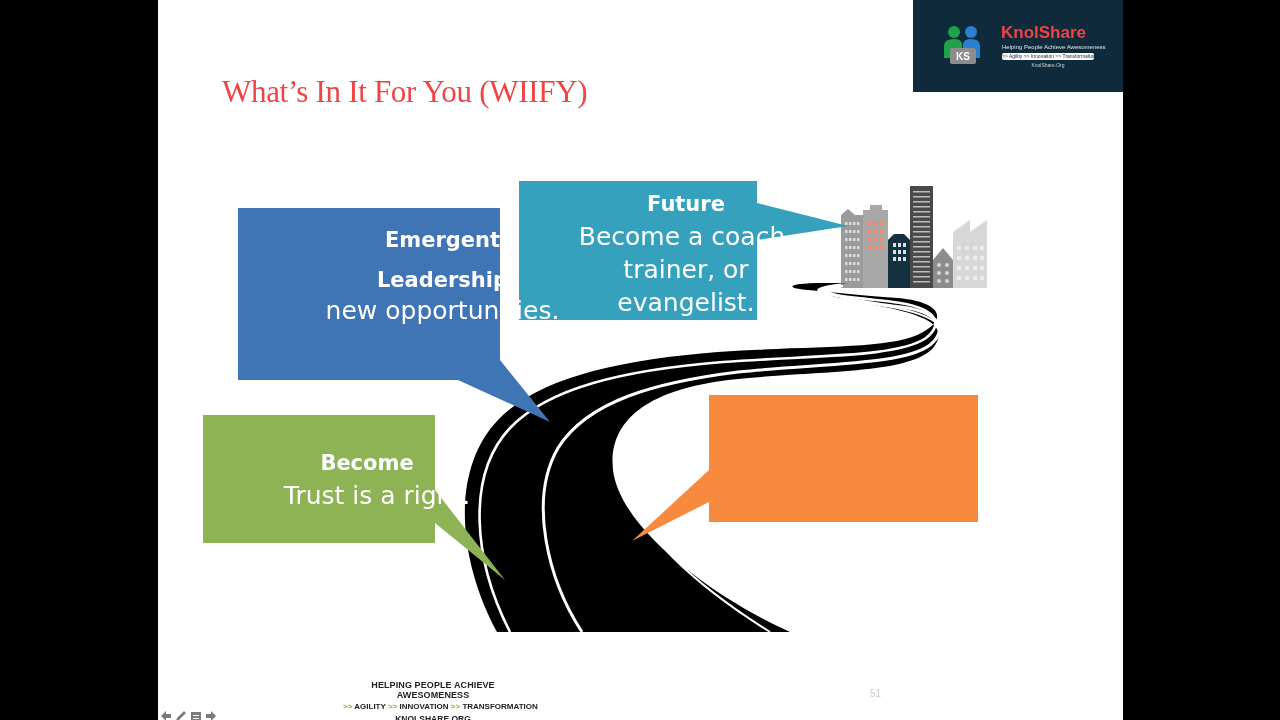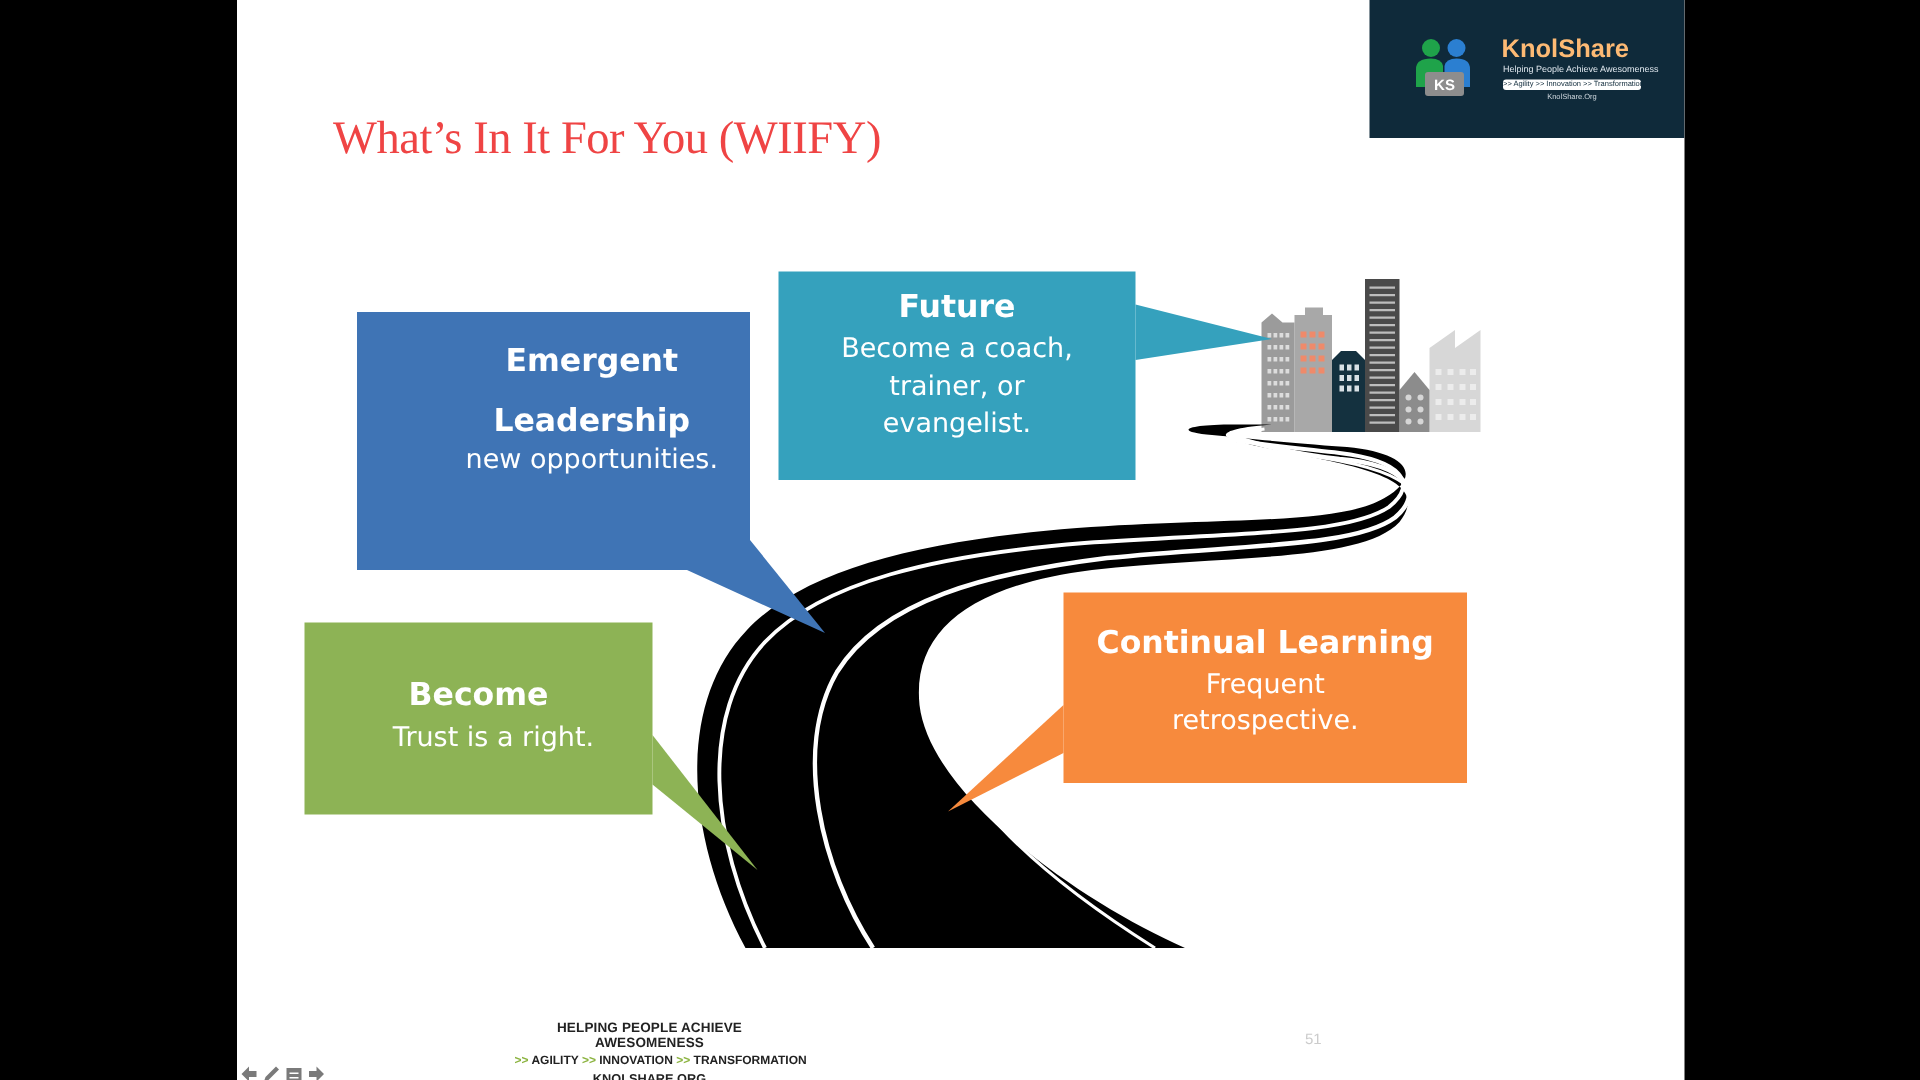--- a/index.html
+++ b/index.html
@@ -14,42 +14,43 @@
     .title {
       position: absolute; left: 64px; top: 74px; font-size: 31px; color: #ef4444;
       font-family: Liberation Serif, serif; letter-spacing: -0.3px;
       white-space: nowrap;
     }
     .logo {
       position: absolute; left: 755px; top: 0; width: 210px; height: 92px;
       background: #0f2a3a;
     }
     .logo .brand {
-      position: absolute; left: 88px; top: 23px; color: #fdba74; font-weight: bold;
+      position: absolute; left: 88px; top: 23px; color: #ef4444; font-weight: bold;
       font-size: 17px; font-family: "Liberation Sans", sans-serif;
     }
     .logo .tag1 {
       position: absolute; left: 89px; top: 44px; color: #dfe7ee; font-size: 6px;
       font-family: "Liberation Sans", sans-serif; white-space: nowrap;
     }
     .logo .tag2 {
       position: absolute; left: 89px; top: 53px; width: 92px; height: 7px; background: #fff;
       border-radius: 2px; color: #0f2a3a; font-size: 5px; line-height: 7px; text-align: center;
       font-family: "Liberation Sans", sans-serif; white-space: nowrap;
     }
     .logo .tag3 {
       position: absolute; left: 89px; top: 62px; width: 92px; color: #cfd8df; font-size: 5px;
       text-align: center; font-family: "Liberation Sans", sans-serif;
     }
     .callout {
       position: absolute; color: #fff; text-align: center;
       font-family: "DejaVu Sans", sans-serif;
+      margin-left: 48px;
     }
     .callout .h { font-weight: bold; font-size: 21px; }
-    .callout .b { font-size: 18px; }
+    .callout .b { font-size: 25px; }
     .art { position: absolute; left: 0; top: 0; }
     .footer {
       position: absolute; left: 185px; top: 680px; width: 180px; text-align: center;
       font-family: "Liberation Sans", sans-serif; color: #222;
     }
     .footer .l1 { font-size: 9px; font-weight: bold; letter-spacing: 0.1px; font-variant: small-caps; text-transform: uppercase; }
     .footer .l2 { font-size: 8px; font-weight: bold; margin-top: 2px; text-transform: uppercase; white-space: nowrap; }
     .footer .l2 .chev { color: #8bb33f; }
     .footer .l3 { font-size: 8.5px; font-weight: bold; margin-top: 3px; position: relative; text-transform: uppercase; }
     .footer .l3:before, .footer .l3:after {
@@ -240,25 +241,20 @@
     <div class="b" style="margin-top:6px;">Become a coach,</div>
     <div class="b" style="margin-top:4px;">trainer, or</div>
     <div class="b" style="margin-top:4px;">evangelist.</div>
   </div>
 
   <div class="callout" style="left:45px; top:451px; width:232px;">
     <div class="h">Become</div>
     <div class="b" style="margin-top:6px;padding-left:20px;">Trust is a right.</div>
   </div>
 
-  <div class="callout" style="left:551px; top:416px; width:269px;">
-    <div class="h">Continual Learning</div>
-    <div class="b" style="margin-top:6px;">Frequent</div>
-    <div class="b" style="margin-top:3px;">retrospective.</div>
-  </div>
 
   <div class="logo">
     <svg width="80" height="92" style="position:absolute;left:0;top:0;">
       <circle cx="41" cy="32" r="6" fill="#1fa34a"></circle>
       <circle cx="58" cy="32" r="6" fill="#2b7fd1"></circle>
       <path d="M31 58 L31 46 Q31 39 41 39 Q48 39 49 44 L49 58 Z" fill="#1fa34a"></path>
       <path d="M50 58 L50 44 Q51 39 58 39 Q67 39 67 46 L67 58 Z" fill="#2b7fd1"></path>
       <rect x="37" y="48" width="26" height="16" rx="2" fill="#8d8d8d"></rect>
       <text x="50" y="60" font-family="Liberation Sans, sans-serif" font-size="10" font-weight="bold" fill="#fff" text-anchor="middle">KS</text>
     </svg>

